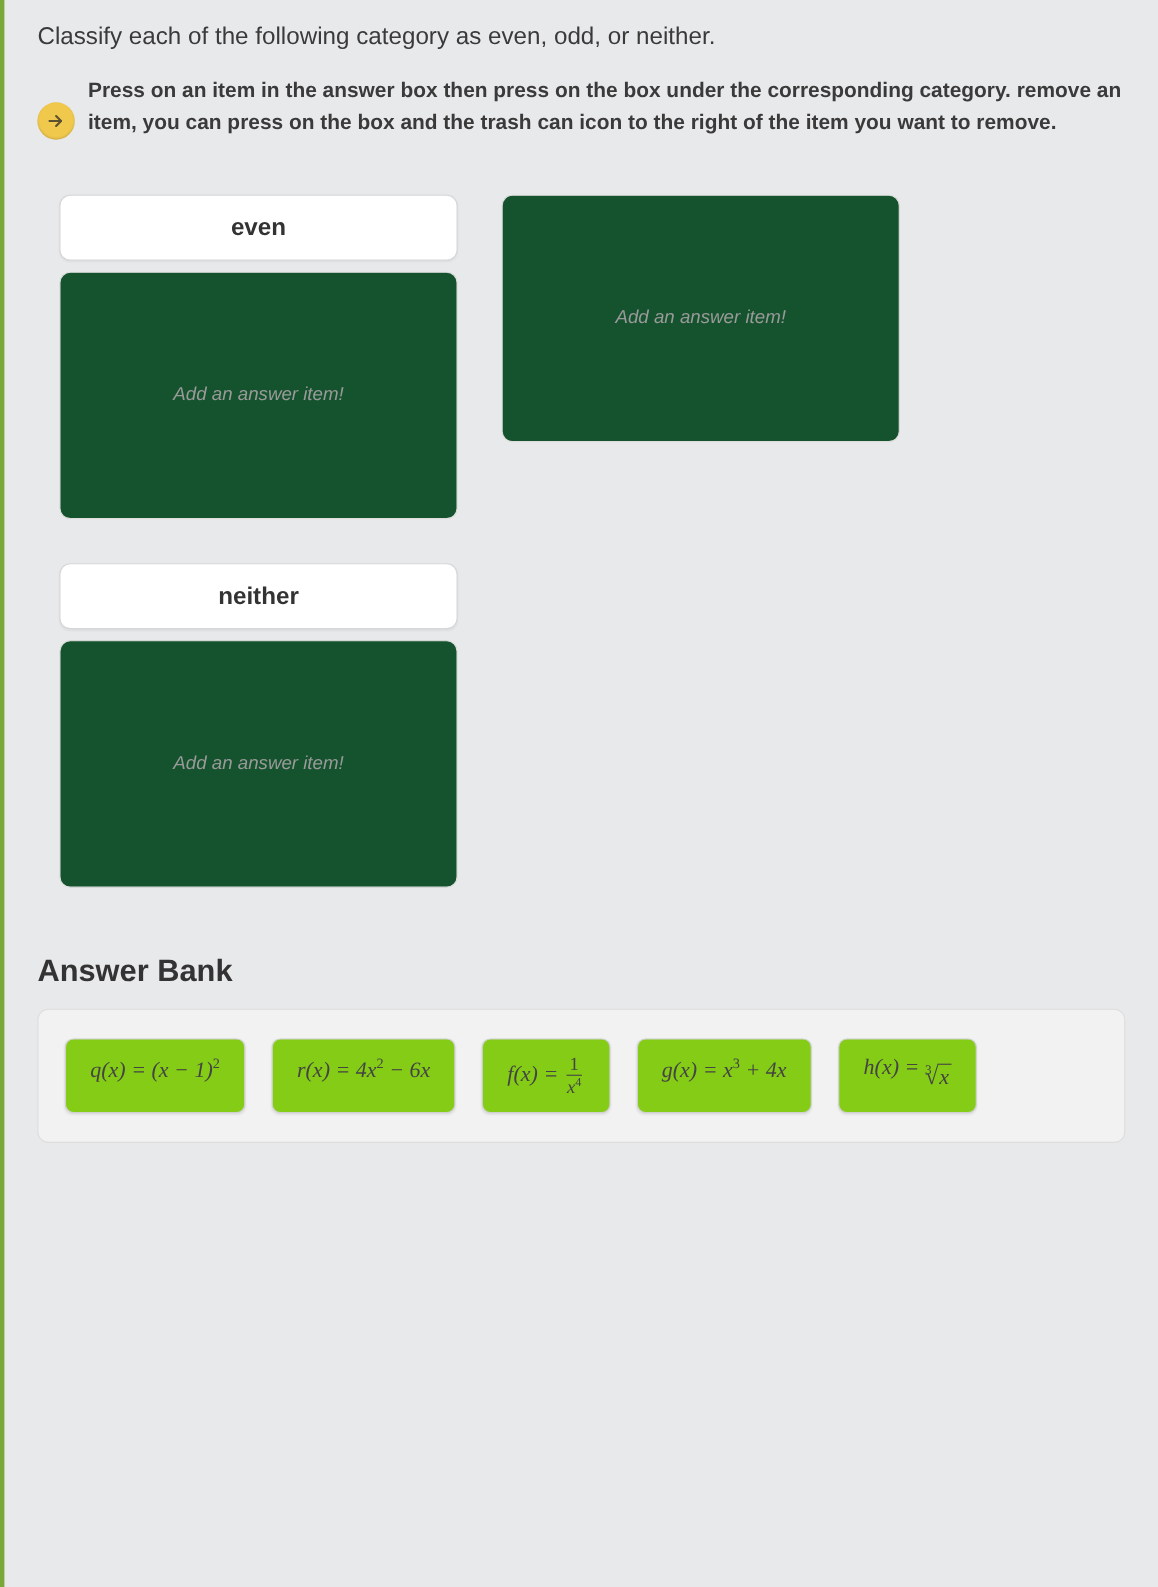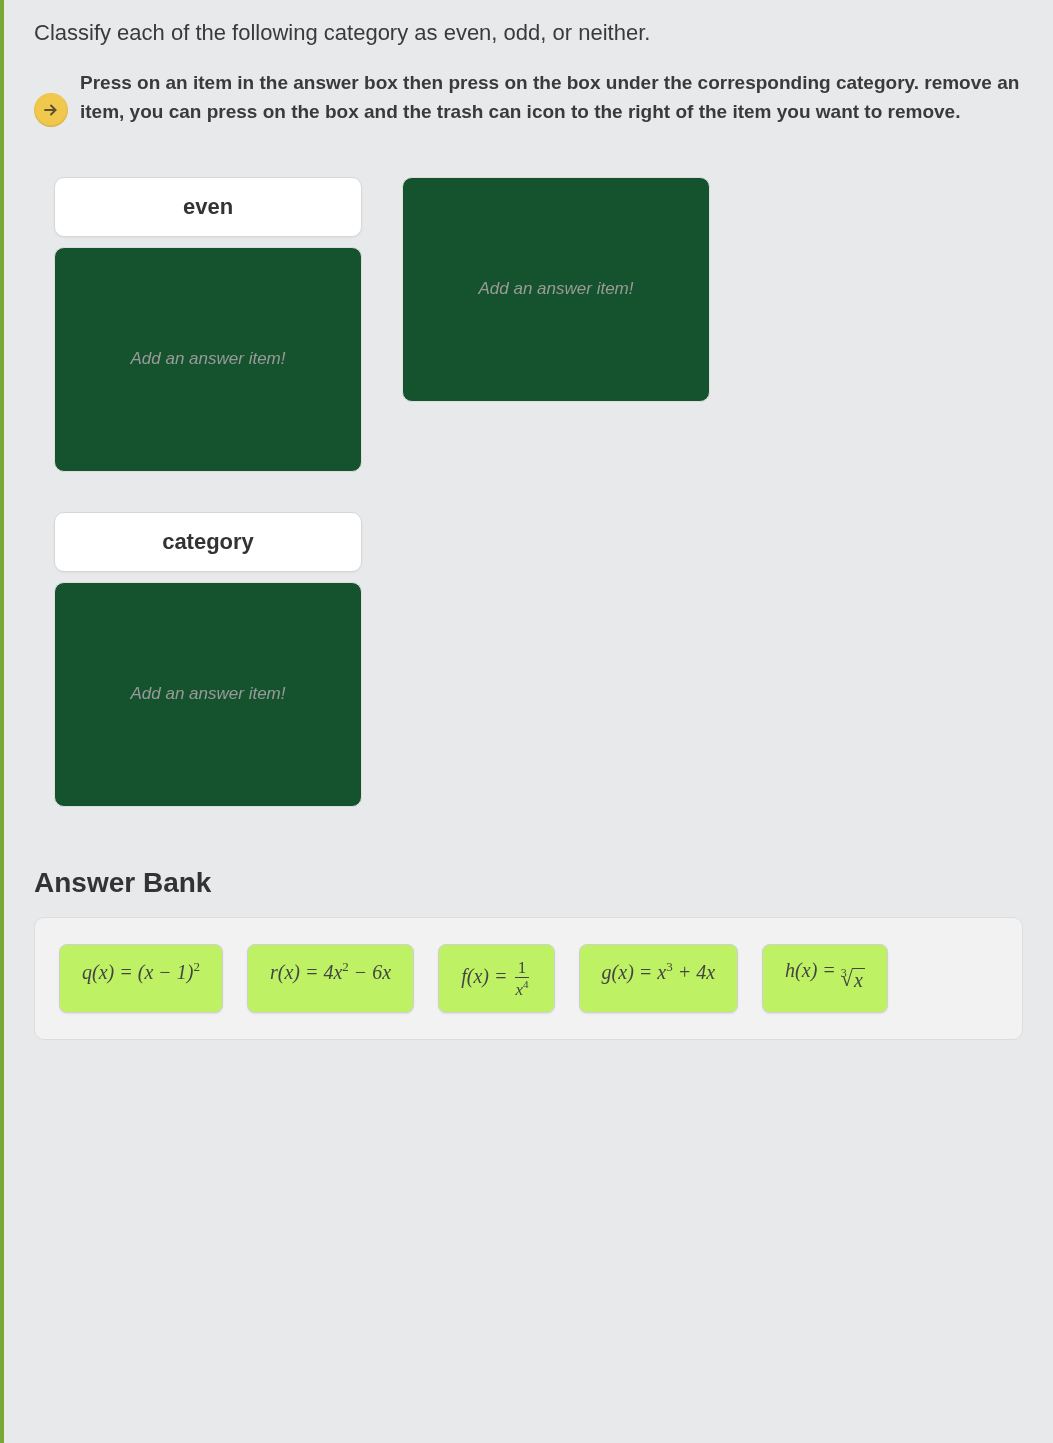--- a/index.html
+++ b/index.html
@@ -47,21 +47,21 @@
     line-height: 1.55;
   }
   .drop-grid {
     display: flex;
     flex-wrap: wrap;
     gap: 40px 40px;
     margin-bottom: 60px;
     padding-left: 20px;
   }
   .drop-col {
-    width: 308px;
+    width: 362px;
   }
   .drop-header {
     background: #ffffff;
     border: 1px solid #d7d7d7;
     border-radius: 10px;
     padding: 16px 0;
     text-align: center;
     font-size: 22px;
     font-weight: 700;
     color: #333;
@@ -90,21 +90,21 @@
   .answer-bank {
     background: #f2f2f2;
     border: 1px solid #dddddd;
     border-radius: 10px;
     padding: 26px 24px;
     display: flex;
     flex-wrap: wrap;
     gap: 20px 24px;
   }
   .answer-item {
-    background: #bef264;
+    background: #84cc16;
     border: 1px solid #d0d0d0;
     border-radius: 8px;
     padding: 14px 22px;
     font-size: 20px;
     color: #444;
     box-shadow: 0 1px 2px rgba(0,0,0,0.08);
     font-family: "Times New Roman", Times, serif;
     font-style: italic;
     white-space: nowrap;
     cursor: pointer;
@@ -169,21 +169,21 @@
       </div>
     </div>
 
     <div class="drop-col">
       <div class="drop-zone">
         <span>Add an answer item!</span>
       </div>
     </div>
 
     <div class="drop-col">
-      <div class="drop-header">category</div>
+      <div class="drop-header">neither</div>
       <div class="drop-zone">
         <span>Add an answer item!</span>
       </div>
     </div>
 
   </div>
 
   <div class="answer-bank-title">Answer Bank</div>
 
   <div class="answer-bank">

